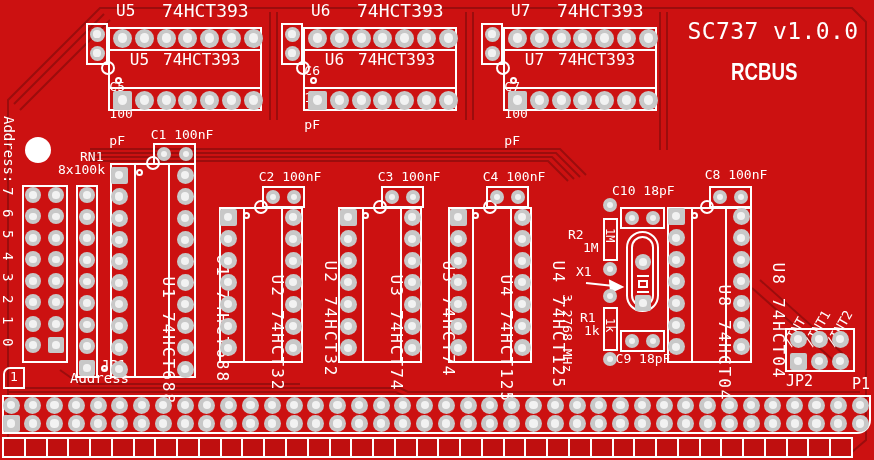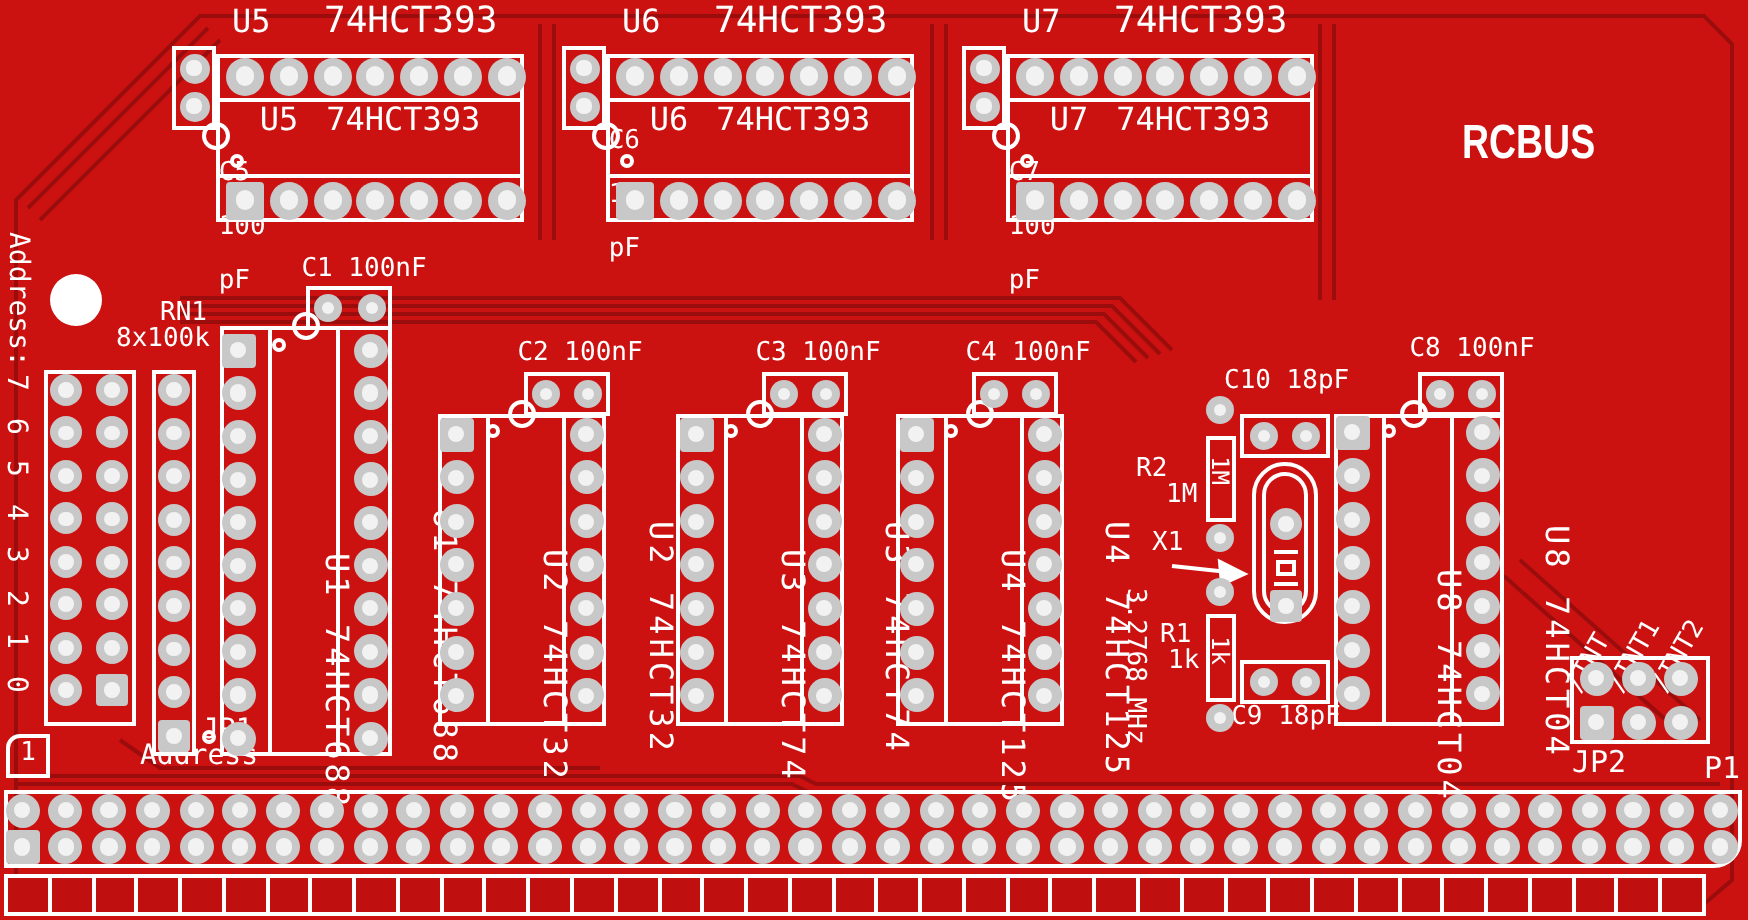--- a/index.html
+++ b/index.html
@@ -57,20 +57,21 @@
       <path d="M60,370 l20,14 H300"></path>
     </g>
     <g stroke="#ffffff" stroke-width="2" fill="#ffffff">
       <path d="M586,283 L614,286" fill="none"></path>
       <polygon points="622,287 610,281 611,292"></polygon>
     </g>
   </svg>
 
   <div class="hole" style="left:25px;top:137px;width:26px;height:26px;"></div>
 
+  <div class="lbl product ctr" style="left:676px;top:19px;width:194px;">SC737 v1.0.0</div>
   <div class="lbl brand" style="left:731px;top:59px;">RCBUS</div>
 
   <div class="lbl f16" style="left:116px;top:3px;">U5</div>
   <div class="lbl f18" style="left:162px;top:2px;">74HCT393</div>
   <div class="sk" style="left:108px;top:27px;width:154px;height:84px;"></div>
   <div class="icbody-h" style="left:108px;top:49px;width:154px;height:40px;"></div>
   <div class="notch" style="left:101px;top:61px;"></div>
   <div class="dot" style="left:115px;top:77px;"></div>
   <div class="lbl f16 icinner" style="left:108px;top:52px;width:154px;">
     <span>U5</span><span>74HCT393</span>

